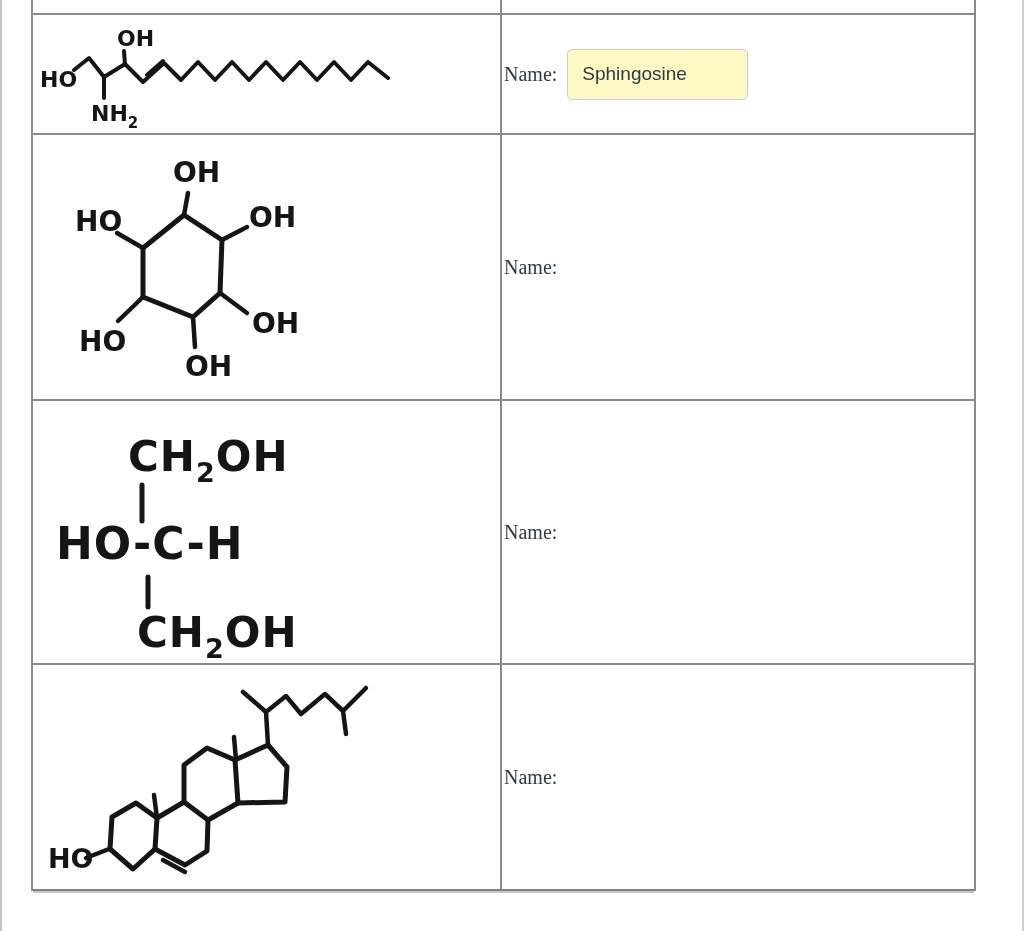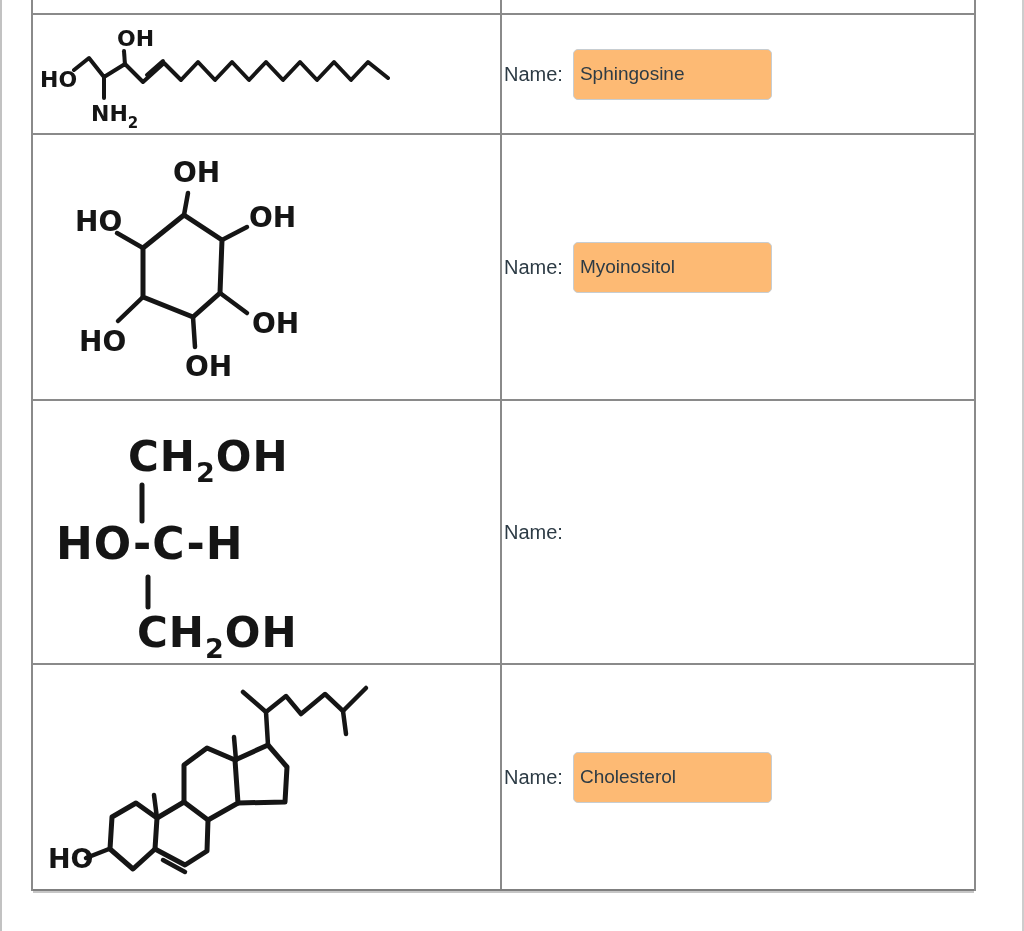--- a/index.html
+++ b/index.html
@@ -17,26 +17,26 @@
   .qtable{
     position:absolute;left:31px;top:0;width:941px;
     border-left:2px solid var(--grid);border-right:2px solid var(--grid);
     background:#fff;
   }
   .trow{display:flex;border-bottom:2px solid var(--grid);}
   .trow.last{border-bottom:2px solid var(--grid-dark);box-shadow:0 2px 0 var(--grid-shadow);}
   .cell-left{width:467px;border-right:2px solid var(--grid);position:relative;flex:none;}
   .cell-left svg{position:absolute;left:0;top:0;}
   .cell-right{flex:1;display:flex;align-items:center;padding-left:2px;}
-  .name-label{font-size:20px;color:var(--ui-text);white-space:nowrap;}
+  .name-label{font-size:20px;color:var(--ui-text);white-space:nowrap;font-family:Liberation Serif, serif;}
   .name-input{
-    width:199px;height:51px;margin-left:10px;box-sizing:border-box;
-    border:1px solid var(--input-border);border-radius:5px;background:#fdba74;
+    width:181px;height:51px;margin-left:10px;box-sizing:border-box;
+    border:1px solid var(--input-border);border-radius:5px;background:#fef9c3;
     font-family:"Liberation Sans",sans-serif;font-size:19px;color:var(--ui-text);
-    padding:0 0 0 6px;outline:none;
+    padding:0 0 0 14px;outline:none;
   }
   .h-part{height:13px;}
   .h-r1{height:118px;}
   .h-r2{height:264px;}
   .h-r3{height:262px;}
   .h-r4{height:224px;}
   text{fill:var(--ink);font-family:"DejaVu Sans",sans-serif;font-weight:700;}
   .stroke{stroke:var(--ink);fill:none;stroke-linecap:round;stroke-linejoin:round;}
 </style>
 </head>
@@ -83,21 +83,20 @@
         <text x="140" y="47" font-size="28">OH</text>
         <text x="42" y="96" font-size="28">HO</text>
         <text x="216" y="92" font-size="28">OH</text>
         <text x="219" y="198" font-size="28">OH</text>
         <text x="152" y="241" font-size="28">OH</text>
         <text x="46" y="216" font-size="28">HO</text>
       </svg>
     </div>
     <div class="cell-right">
       <span class="name-label">Name:</span>
-      <input class="name-input" type="text" value="Myoinositol" style="">
     </div>
   </div>
 
   <div class="trow h-r3">
     <div class="cell-left">
       <svg width="467" height="262" viewBox="0 0 467 262">
         <text x="95" y="70" font-size="42" letter-spacing="1"><tspan>CH</tspan><tspan dy="11" font-size="27">2</tspan><tspan dy="-11">OH</tspan></text>
         <line class="stroke" stroke-width="5" x1="109" y1="84" x2="109" y2="120"></line>
         <text x="23" y="158" font-size="44" letter-spacing="1">HO-C-H</text>
         <line class="stroke" stroke-width="5" x1="115" y1="176" x2="115" y2="206"></line>
@@ -121,17 +120,16 @@
         <polyline class="stroke" stroke-width="5" points="202,95 235,80 254,102 252,137 205,138"></polyline>
         <line class="stroke" stroke-width="4.5" x1="203" y1="95" x2="201" y2="72"></line>
         <line class="stroke" stroke-width="4.5" x1="124" y1="153" x2="121" y2="130"></line>
         <polyline class="stroke" stroke-width="4.5" points="235,80 233,47 253,31 268,49 292,29 310,46 333,23"></polyline>
         <line class="stroke" stroke-width="4.5" x1="233" y1="47" x2="210" y2="27"></line>
         <line class="stroke" stroke-width="4.5" x1="310" y1="46" x2="313" y2="69"></line>
       </svg>
     </div>
     <div class="cell-right">
       <span class="name-label">Name:</span>
-      <input class="name-input" type="text" value="Cholesterol" style="">
     </div>
   </div>
 
 </div>
 
 </body></html>

